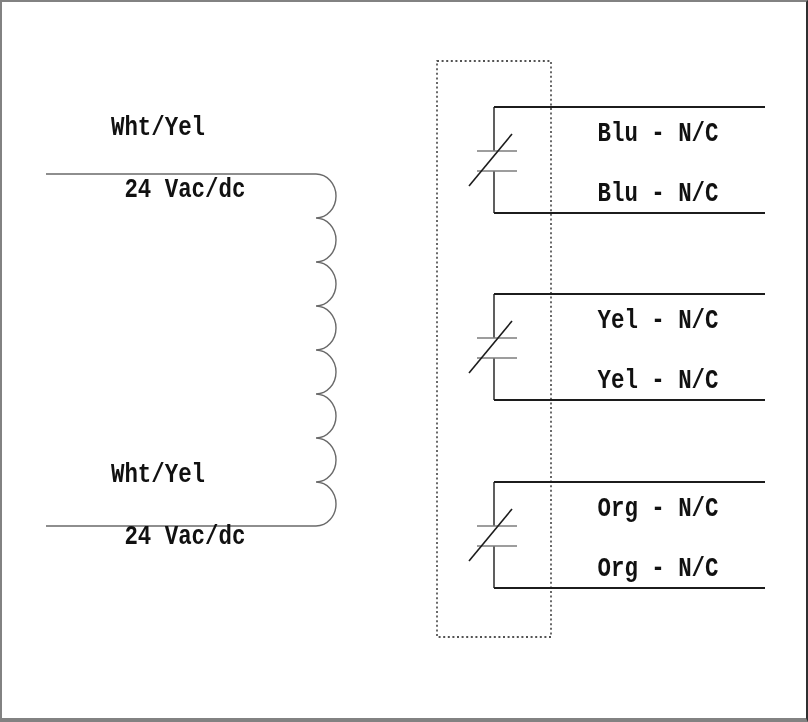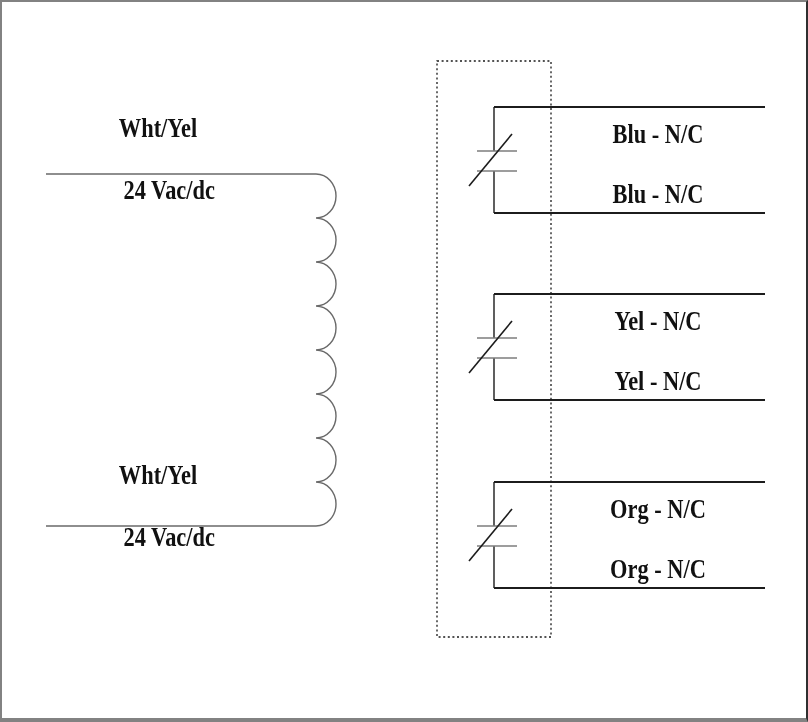--- a/index.html
+++ b/index.html
@@ -17,21 +17,21 @@
     position: relative;
     width: 808px;
     height: 722px;
     box-sizing: border-box;
     background: var(--background);
     border-top: 2px solid var(--frame-grey);
     border-left: 2px solid var(--frame-grey);
     border-right: 2px solid var(--frame-dark);
     border-bottom: 4px solid var(--frame-grey);
     overflow: hidden;
-    font-family: Liberation Serif, serif;
+    font-family: Liberation Mono, monospace;
   }
   .linework {
     position: absolute;
     left: -2px; top: -2px; 
     width: 808px; height: 722px;
   }
   .coil-path    { stroke: var(--coil-line);   stroke-width: 1.4; fill: none; }
   .wire-path    { stroke: var(--wire-line);   stroke-width: 1.8; fill: none; }
   .contact-v    { stroke: var(--wire-line);   stroke-width: 1.4; fill: none; }
   .contact-bar  { stroke: var(--contact-bar); stroke-width: 1.6; fill: none; }

